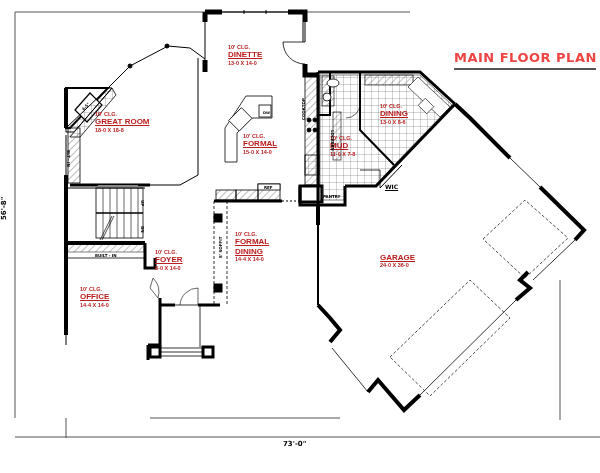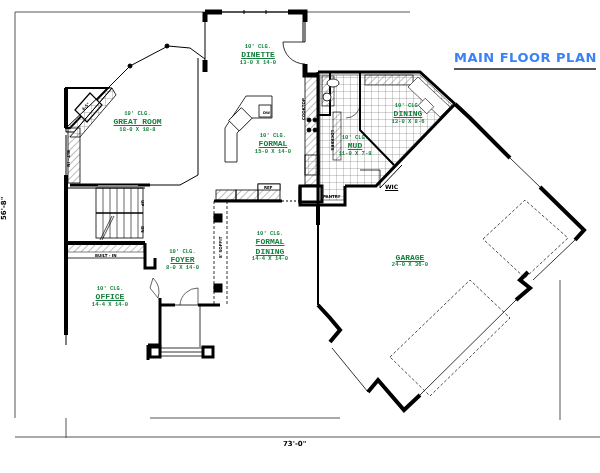--- a/index.html
+++ b/index.html
@@ -1,20 +1,20 @@
 <!DOCTYPE html>
 <html><head>
 <meta charset="utf-8">
 <style>
   html, body { margin:0; padding:0; background:#ffffff; }
   body { width:600px; height:473px; overflow:hidden; position:relative; font-family:"DejaVu Sans", sans-serif; }
   svg { position:absolute; left:0; top:0; }
-  .title { position:absolute; left:454px; top:50px; font-family:"DejaVu Sans", sans-serif; font-weight:bold; font-size:13px; letter-spacing:0.5px; color:#3b82f6; }
+  .title { position:absolute; left:454px; top:50px; font-family:"DejaVu Sans", sans-serif; font-weight:bold; font-size:13px; letter-spacing:0.5px; color:#ef4444; }
   .title-rule { position:absolute; left:454px; top:68px; width:142px; height:2px; background:#555; }
-  .room { position:absolute; text-align:center; color:#15803d; font-family:Liberation Mono, monospace; line-height:1.15; }
+  .room { position:absolute; text-align:left; color:#b91c1c; font-family:Liberation Sans, sans-serif; line-height:1.15; }
   .room .clg { font-size:5.5px; font-weight:bold; display:block; }
   .room .name { font-size:8px; font-weight:bold; display:block; text-decoration:underline; }
   .room .dim { font-size:5.5px; font-weight:bold; display:block; }
   .tiny { position:absolute; font-size:4px; font-weight:bold; color:#000; font-family:"DejaVu Sans", sans-serif; }
   .dimlabel { position:absolute; font-size:7px; font-weight:bold; color:#000; font-family:"DejaVu Sans", sans-serif; }
 </style>
 </head>
 <body>
 
 <svg width="600" height="473" viewBox="0 0 600 473">

